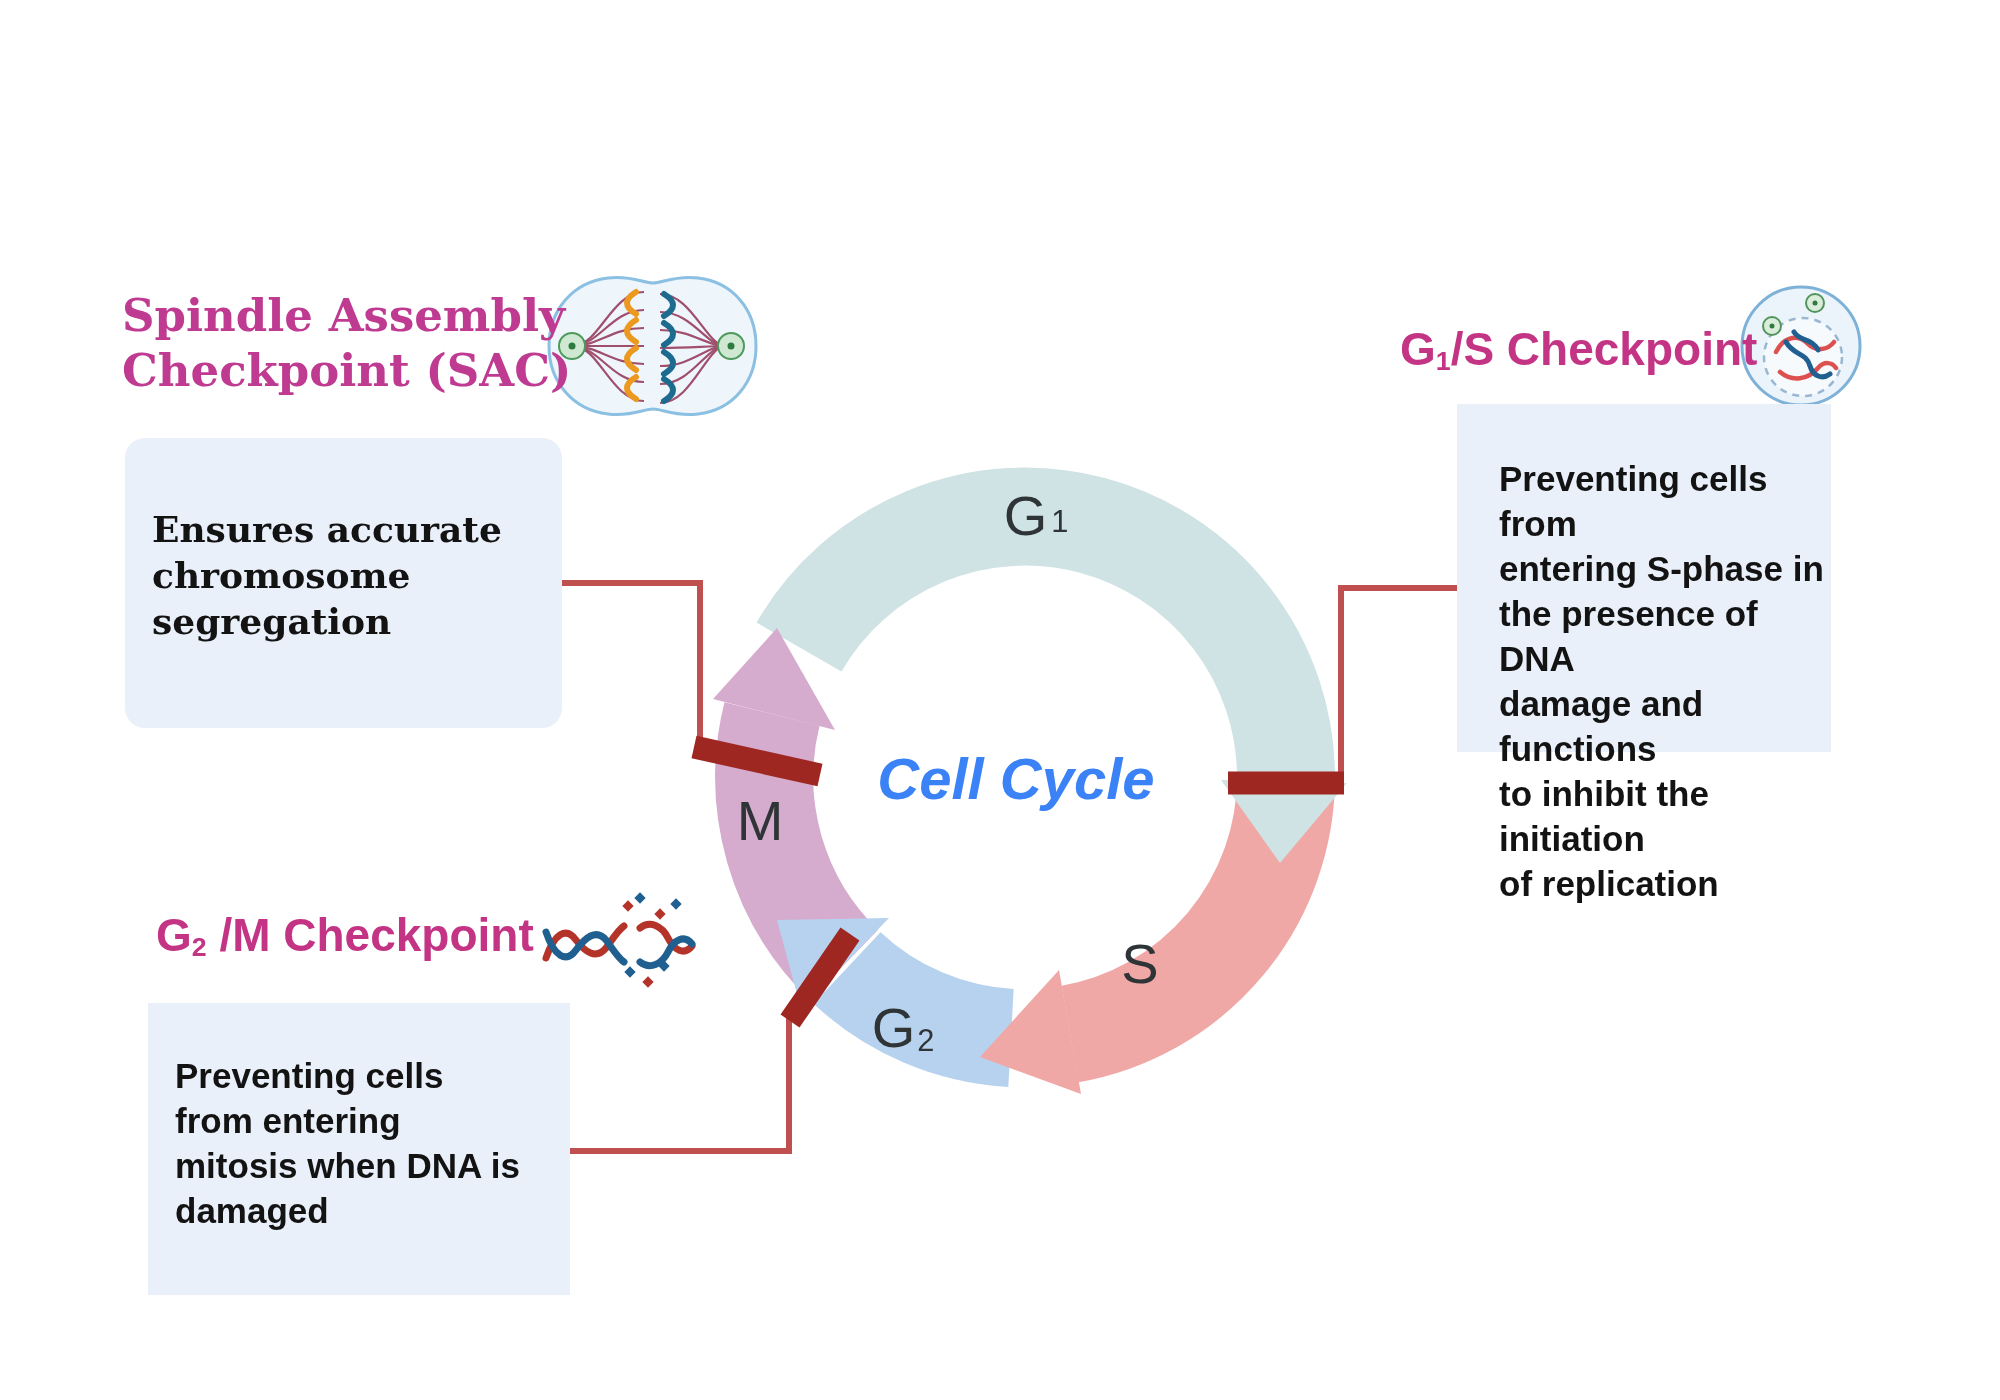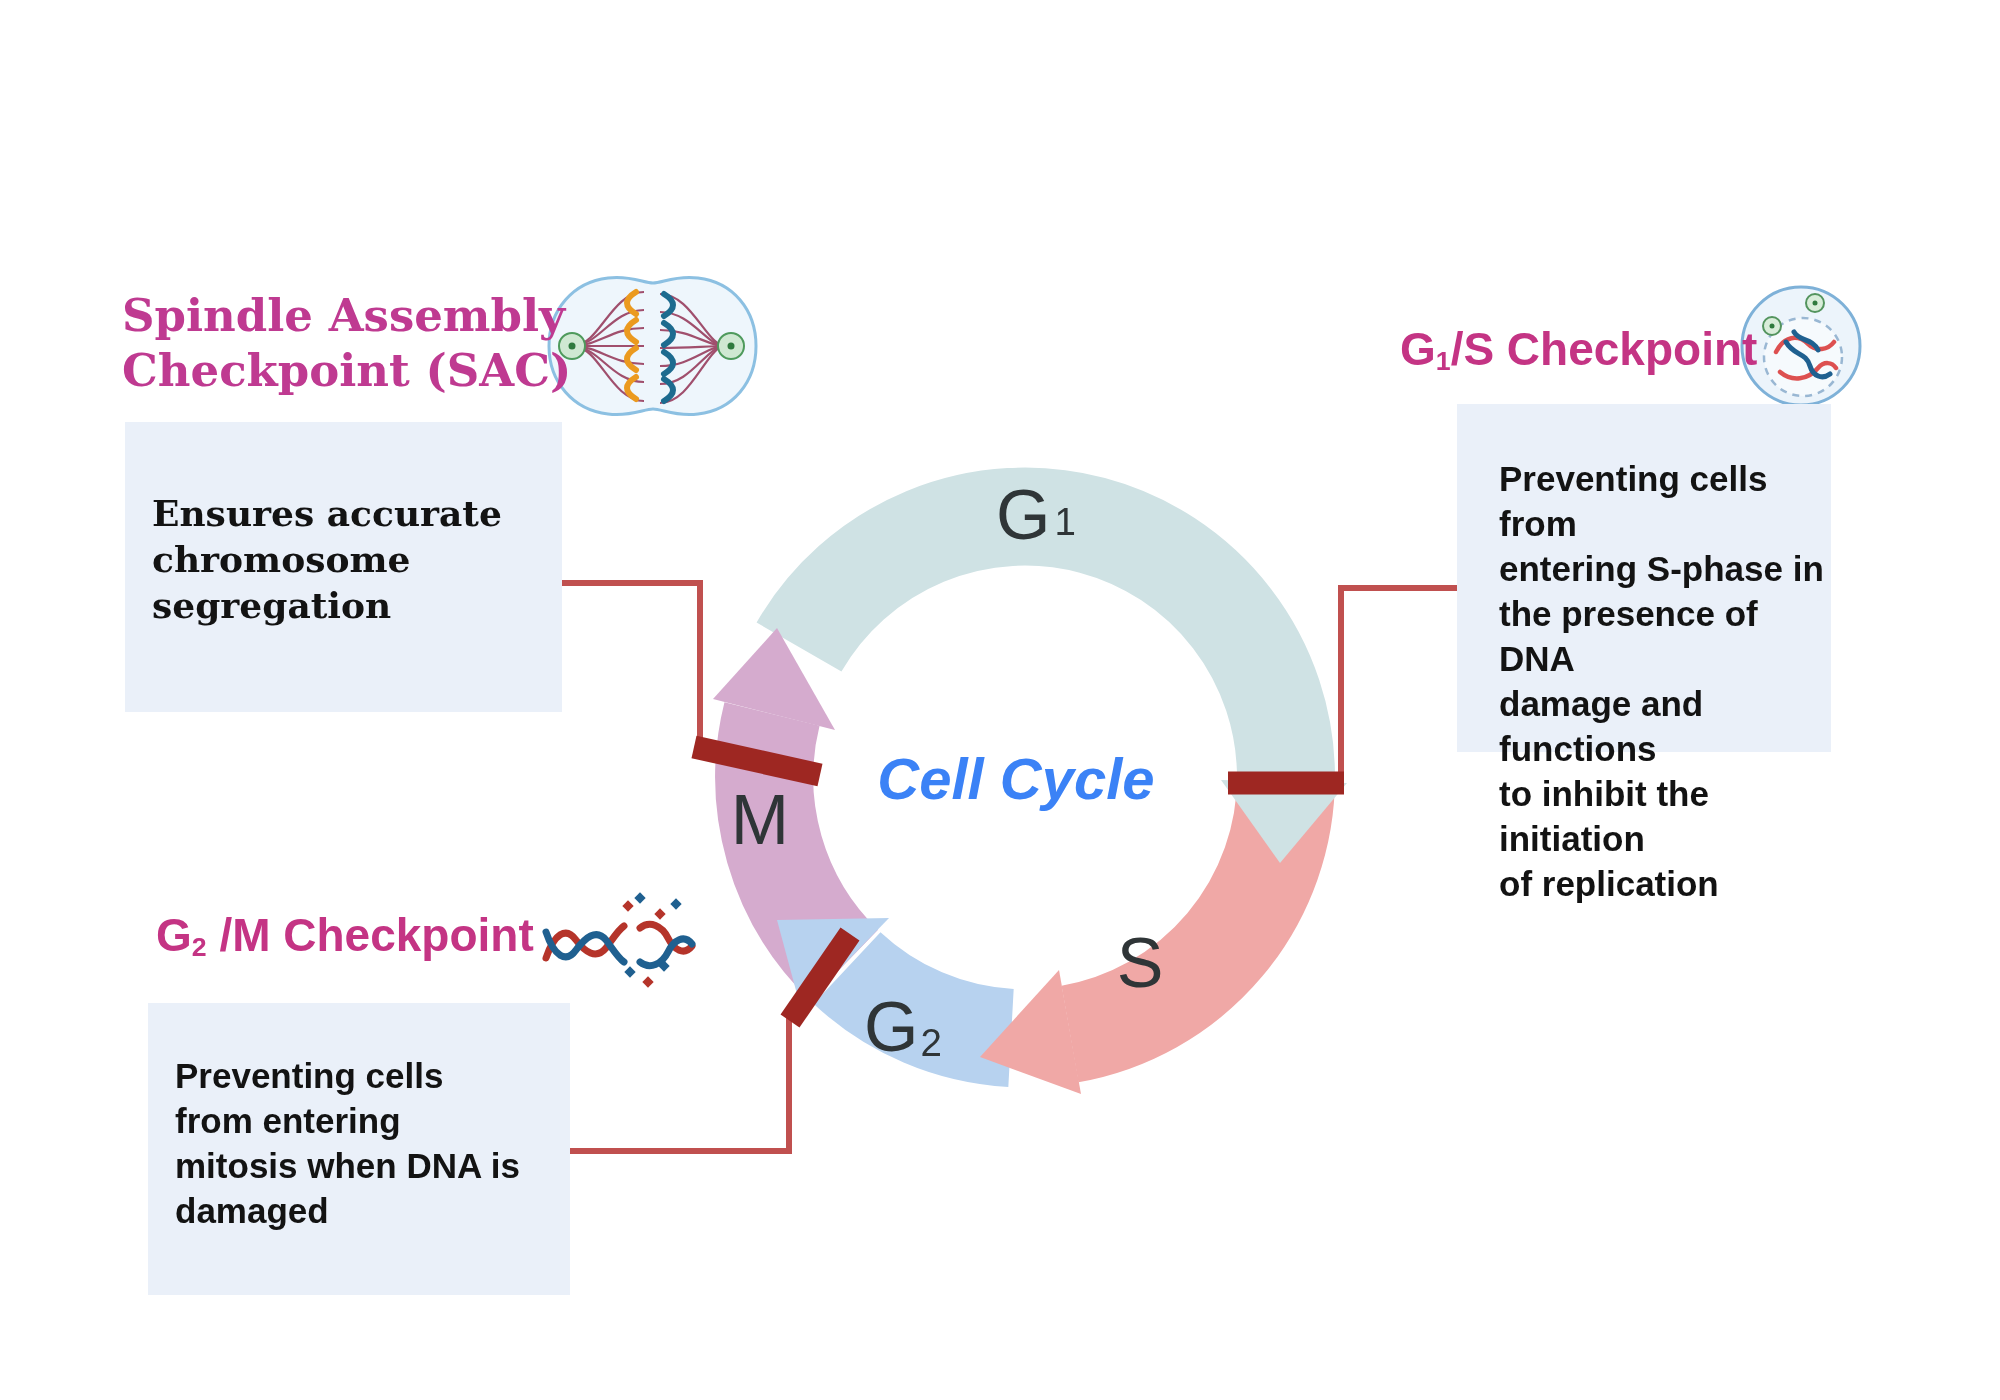--- a/index.html
+++ b/index.html
@@ -11,27 +11,27 @@
          font-size:95px;line-height:100px;font-weight:bold;font-style:italic;
          color:#c55fae;letter-spacing:1px;}
   .serif-label{font-family:"DejaVu Serif",serif;font-weight:bold;color:#bf3a91;
                font-size:45px;line-height:55px;}
   .sans-label{font-weight:bold;color:#c43484;font-size:46px;line-height:50px;}
   .csub{font-size:.58em;vertical-align:-0.2em;}
   .info-box{background:#eaf0f9;color:#131313;font-weight:bold;}
   .serif-box{font-family:"DejaVu Serif",serif;font-size:36px;line-height:46px;}
   .sans-box{font-size:35px;line-height:45px;}
   [data-bind-lines]{white-space:pre-line;}
-  .phase-label{color:#2f3537;font-size:70px;transform:translate(-50%,-50%);white-space:nowrap;}
+  .phase-label{color:#2f3537;font-size:56px;transform:translate(-50%,-50%);white-space:nowrap;}
   .rsub{font-size:.55em;}
   .rsub-up{vertical-align:0.1em;margin-left:4px;}
   .rsub-down{vertical-align:-0.14em;margin-left:2px;}
   .center-label{color:#3b82f6;font-size:58px;font-weight:bold;font-style:italic;
                 transform:translate(-50%,-50%);white-space:nowrap;}
-  #box-sac{left:125px;top:422px;width:437px;height:290px;padding:68px 0 0 27px;box-sizing:border-box;}
+  #box-sac{left:125px;top:438px;width:437px;height:290px;padding:68px 0 0 27px;box-sizing:border-box;border-radius:20px;}
   #box-g1s{left:1457px;top:404px;width:374px;height:348px;padding:52px 0 0 42px;box-sizing:border-box;}
   #box-g2m{left:148px;top:1003px;width:422px;height:292px;padding:50px 0 8px 27px;box-sizing:border-box;}
 </style>
 </head>
 <body>
 
 <div id="canvas">
 
   <svg id="diagram-svg" width="2000" height="1400" viewBox="0 0 2000 1400">
 

